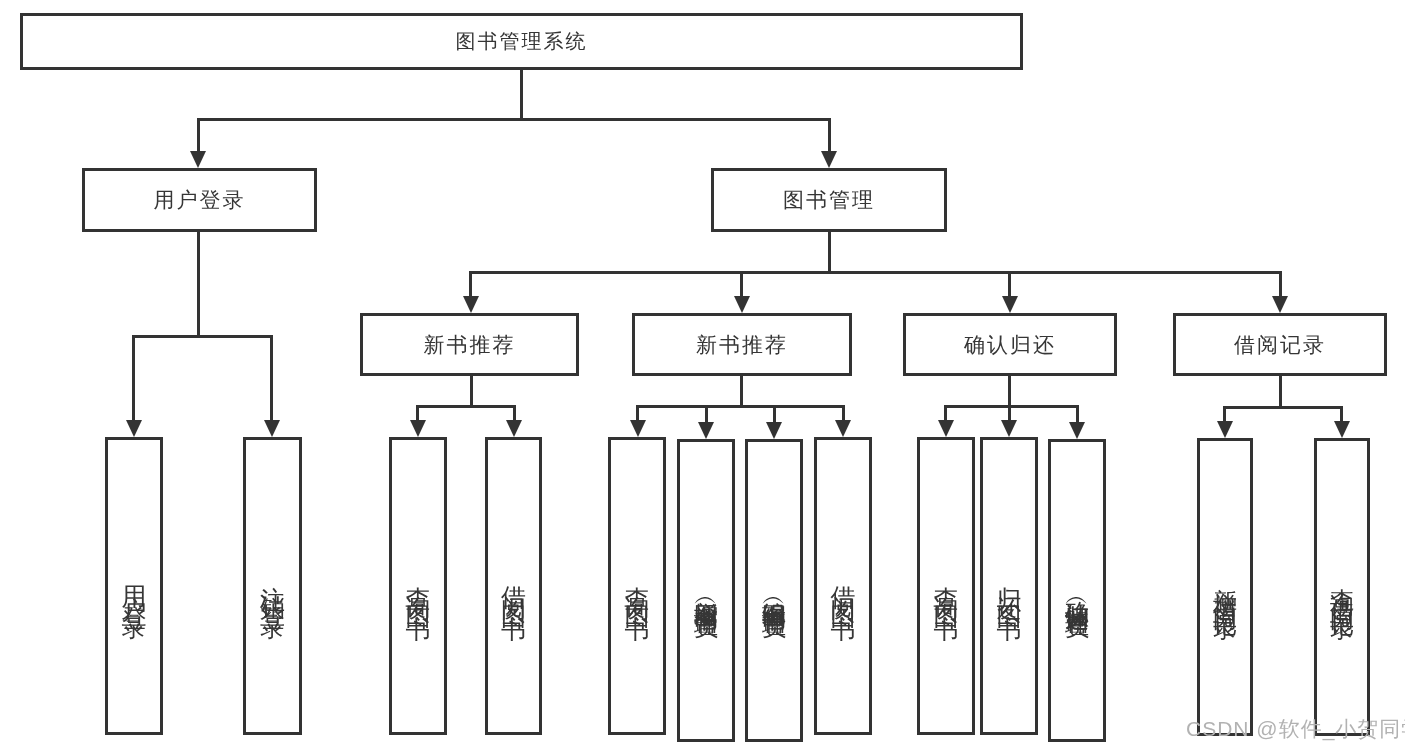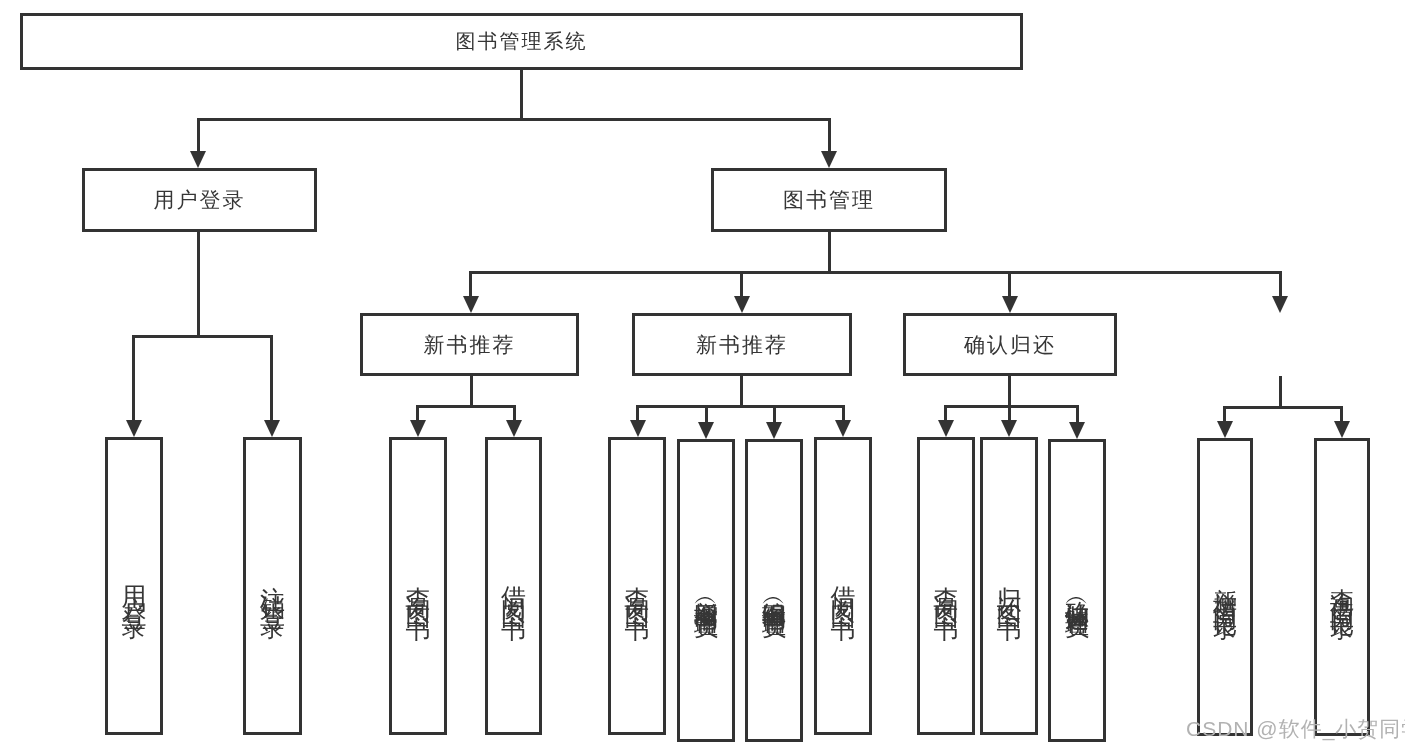--- a/index.html
+++ b/index.html
@@ -65,20 +65,21 @@
   <div class="vl" style="left:740px; top:271px; height:32px;"></div>
   <div class="ah" style="left:734px; top:296px;"></div>
   <div class="vl" style="left:1008px; top:271px; height:32px;"></div>
   <div class="ah" style="left:1002px; top:296px;"></div>
   <div class="vl" style="left:1279px; top:271px; height:32px;"></div>
   <div class="ah" style="left:1272px; top:296px;"></div>
 
   <div class="node" style="left:360px; top:313px; width:219px; height:63px;">新书推荐</div>
   <div class="node" style="left:632px; top:313px; width:220px; height:63px;">新书推荐</div>
   <div class="node" style="left:903px; top:313px; width:214px; height:63px;">确认归还</div>
+  <div class="node" style="left:1173px; top:313px; width:214px; height:63px;">借阅记录</div>
 
   <div class="vl" style="left:470px; top:376px; height:32px;"></div>
   <div class="hl" style="left:416px; top:405px; width:100px;"></div>
   <div class="vl" style="left:416px; top:405px; height:21px;"></div>
   <div class="ah" style="left:410px; top:420px;"></div>
   <div class="vl" style="left:513px; top:405px; height:21px;"></div>
   <div class="ah" style="left:506px; top:420px;"></div>
 
   <div class="vl" style="left:740px; top:376px; height:32px;"></div>
   <div class="hl" style="left:636px; top:405px; width:209px;"></div>

